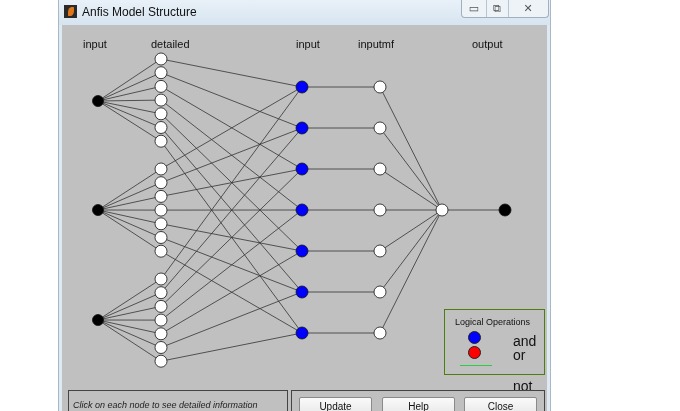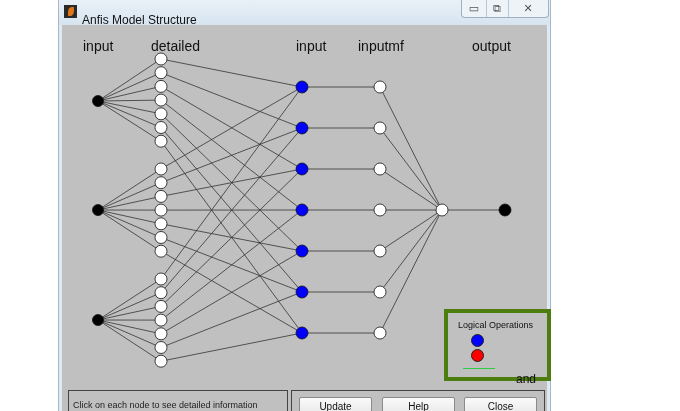--- a/index.html
+++ b/index.html
@@ -1,36 +1,36 @@
 <!DOCTYPE html>
 <html><head>
 <meta charset="utf-8">
 <style>
   html,body{margin:0;padding:0;}
   body{width:680px;height:411px;background:#ffffff;position:relative;overflow:hidden;font-family:"Liberation Sans",sans-serif;}
   .window{position:absolute;left:58px;top:0;width:491px;height:411px;background:#dde9f3;border-left:1px solid #a9b8c6;border-right:1px solid #a9b8c6;}
   .titlebar{position:absolute;left:0;top:0;width:491px;height:25px;background:linear-gradient(#e9f1f8,#d6e4f0);}
   .app-icon{position:absolute;left:5px;top:5px;width:13px;height:13px;background:#2a2a2a;}
   .app-icon:after{content:"";position:absolute;left:4px;top:2px;width:6px;height:9px;background:#e0761a;border-radius:60% 10% 60% 10%;}
-  .title{position:absolute;left:23px;top:5px;font-size:12px;color:#111;margin-top:8px;}
+  .title{position:absolute;left:23px;top:5px;font-size:12px;color:#111;}
   .winbtns{position:absolute;left:402px;top:0;width:86px;height:17px;border:1px solid #9fb0c0;border-top:none;border-radius:0 0 4px 4px;background:#eef3f8;}
   .wb{position:absolute;top:0;height:17px;font-size:11px;color:#555;text-align:center;line-height:16px;}
   .wb.min{left:0;width:24px;border-right:1px solid #b8c6d3;}
   .wb.max{left:24px;width:22px;border-right:1px solid #b8c6d3;}
   .wb.close{left:46px;width:40px;}
   .client{position:absolute;left:3px;top:25px;width:485px;height:386px;background:#c0c0c0;}
-  .colhdr{position:absolute;top:13px;font-size:14px;color:#111;}
+  .colhdr{position:absolute;top:13px;font-size:11px;color:#111;}
   svg.net{position:absolute;left:0;top:0;}
-  .legend{position:absolute;left:382px;top:284px;width:99px;height:64px;border:4px solid #4d7c0f;background:#c0c0c0;}
+  .legend{position:absolute;left:382px;top:284px;width:99px;height:64px;border:1px solid #4d7c0f;background:#c0c0c0;}
   .legend .lt{position:absolute;left:10px;top:7px;font-size:9px;color:#111;}
   .leg-dot{position:absolute;left:23px;width:11px;height:11px;border-radius:50%;border:1px solid #222;}
   .leg-line{position:absolute;left:15px;top:55px;width:32px;height:1px;background:#2ecc40;}
-  .leg-lbl{position:absolute;left:68px;font-size:12px;color:#111;margin-top:36px;}
+  .leg-lbl{position:absolute;left:68px;font-size:14px;color:#111;}
   .status{position:absolute;left:6px;top:365px;width:218px;height:30px;border:1px solid #444;background:#c0c0c0;}
-  .status span{position:absolute;left:4px;top:9px;font-size:9px;color:#222;}
+  .status span{position:absolute;left:4px;top:9px;font-size:9px;color:#222;font-style:italic;}
   .btnpanel{position:absolute;left:229px;top:365px;width:252px;height:30px;border:1px solid #444;background:#c0c0c0;}
   .btn{position:absolute;top:6px;width:71px;height:22px;background:linear-gradient(#fafafa,#e2e2e2);border:1px solid #8a8a8a;border-radius:2px;font-size:10px;color:#111;text-align:center;line-height:18px;}
 </style>
 </head>
 <body>
 
 <div class="window">
   <div class="titlebar">
     <div class="app-icon"></div>
     <div class="title">Anfis Model Structure</div>

